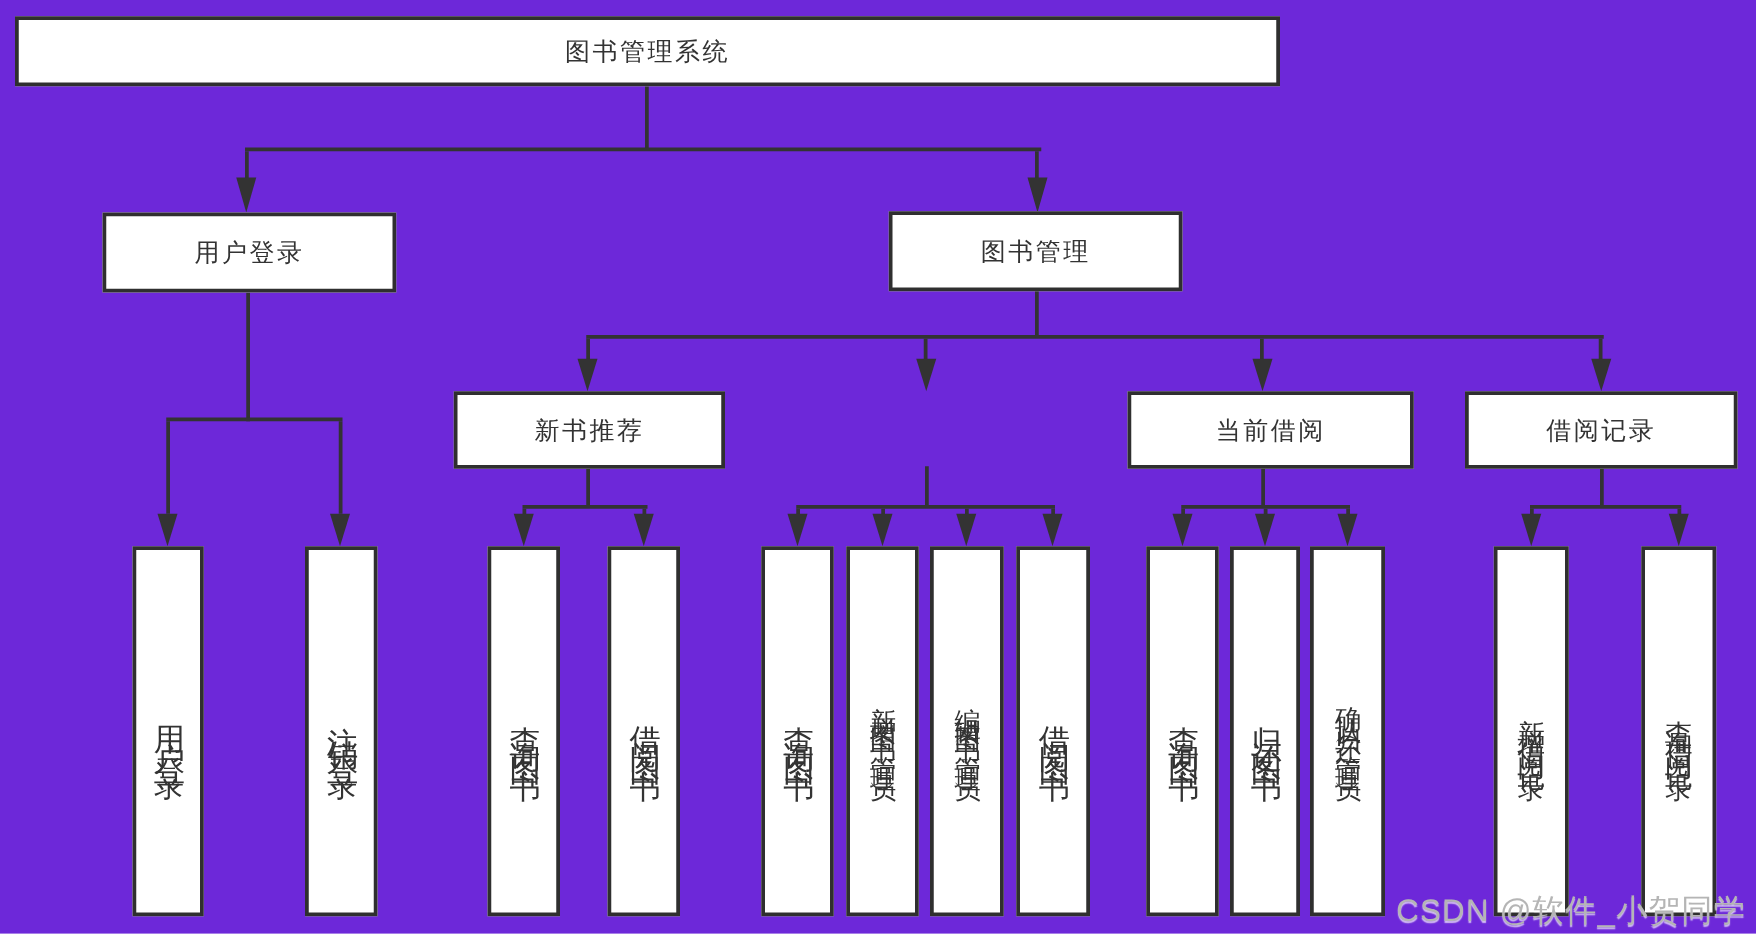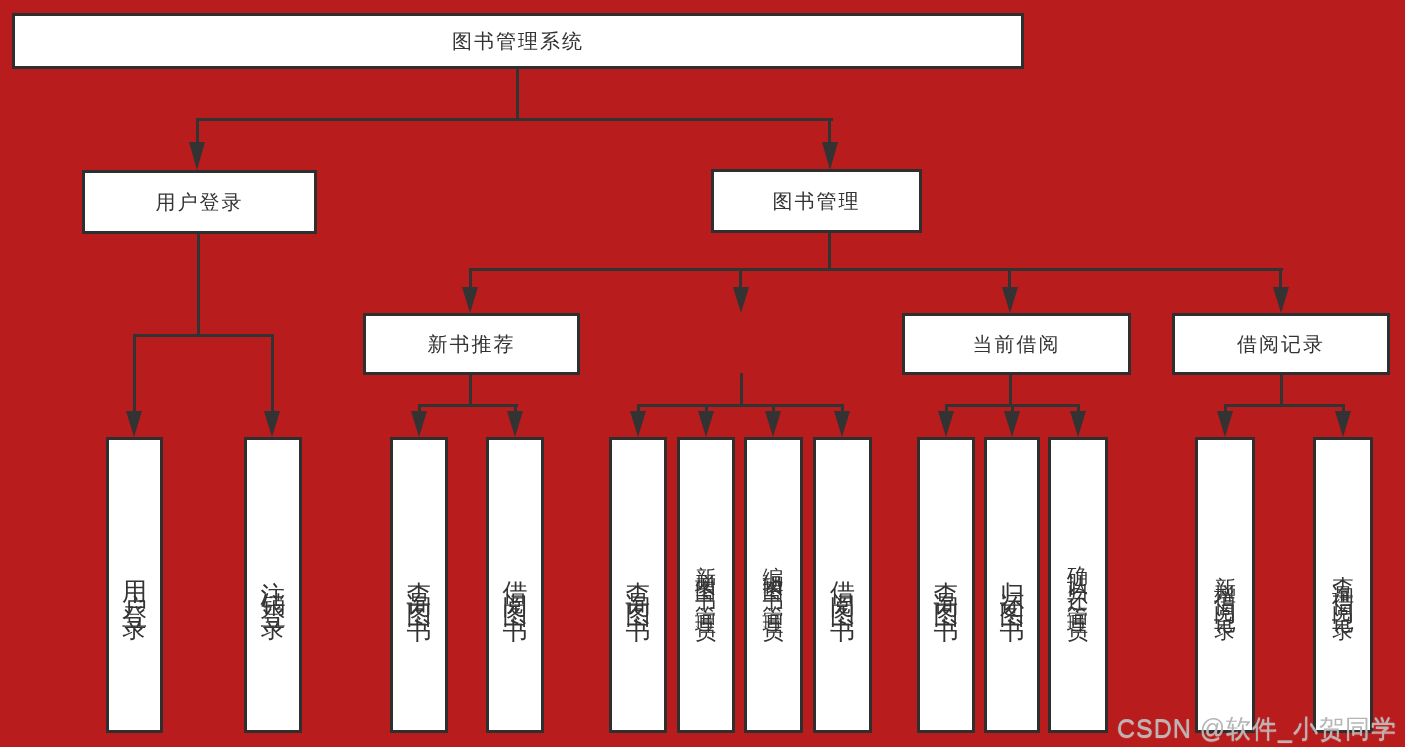--- a/index.html
+++ b/index.html
@@ -4,21 +4,21 @@
 <style>
   * { box-sizing: border-box; margin: 0; padding: 0; }
   html, body { background: #ffffff; }
   body {
     width: 1405px; height: 747px;
     font-family: "Liberation Sans", "DejaVu Sans", sans-serif;
     color: #333333;
   }
   .canvas {
     position: relative; width: 1405px; height: 747px;
-    background: #b91c1c; overflow: hidden;
+    background: #6d28d9; overflow: hidden;
   }
   
   .node {
     position: absolute;
     background: #ffffff;
     border: 3px solid #2f2f2f;
     display: flex; align-items: center; justify-content: center;
     font-size: 20px; letter-spacing: 2px; color: #333333;
     z-index: 2;
   }
@@ -46,21 +46,21 @@
   }
 </style>
 </head>
 <body>
 
 <div class="canvas">
 
   <div class="node" style="left:12px;top:13px;width:1012px;height:56px">图书管理系统</div>
 
   <div class="node" style="left:82px;top:170px;width:235px;height:64px">用户登录</div>
-  <div class="node" style="left:711px;top:169px;width:211px;height:64px">图书管理</div>
+  <div class="node" style="left:711px;top:169px;width:235px;height:64px">图书管理</div>
 
   <div class="node" style="left:363px;top:313px;width:217px;height:62px">新书推荐</div>
   <div class="node" style="left:902px;top:313px;width:229px;height:62px">当前借阅</div>
   <div class="node" style="left:1172px;top:313px;width:218px;height:62px">借阅记录</div>
 
   <div class="node vnode v4" style="left:106px;top:437px;width:57px;height:296px">用户登录</div>
   <div class="node vnode v4" style="left:244px;top:437px;width:58px;height:296px">注销登录</div>
 
   <div class="node vnode v4" style="left:390px;top:437px;width:58px;height:296px">查询图书</div>
   <div class="node vnode v4" style="left:486px;top:437px;width:58px;height:296px">借阅图书</div>

